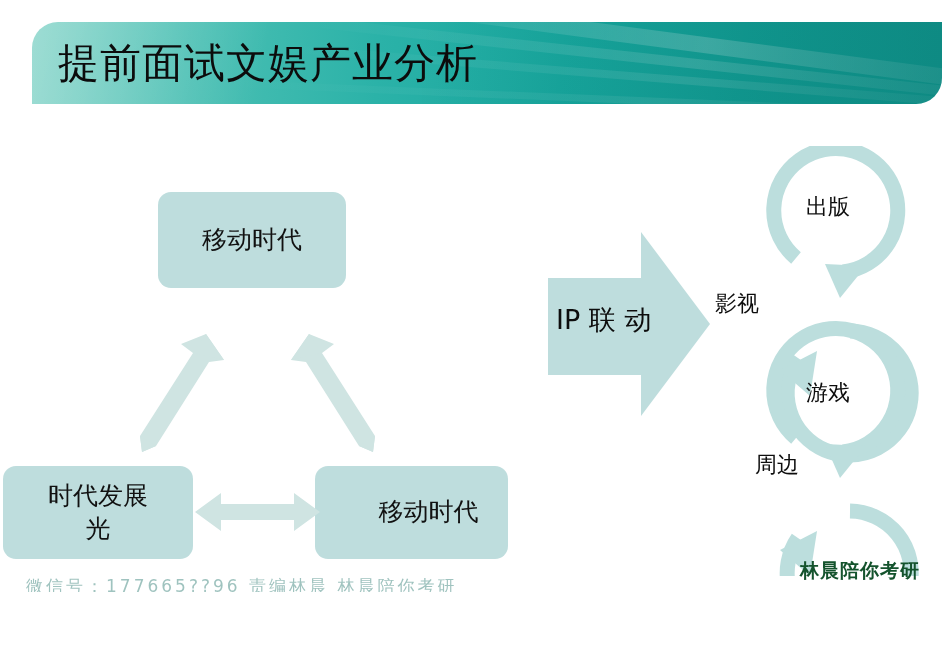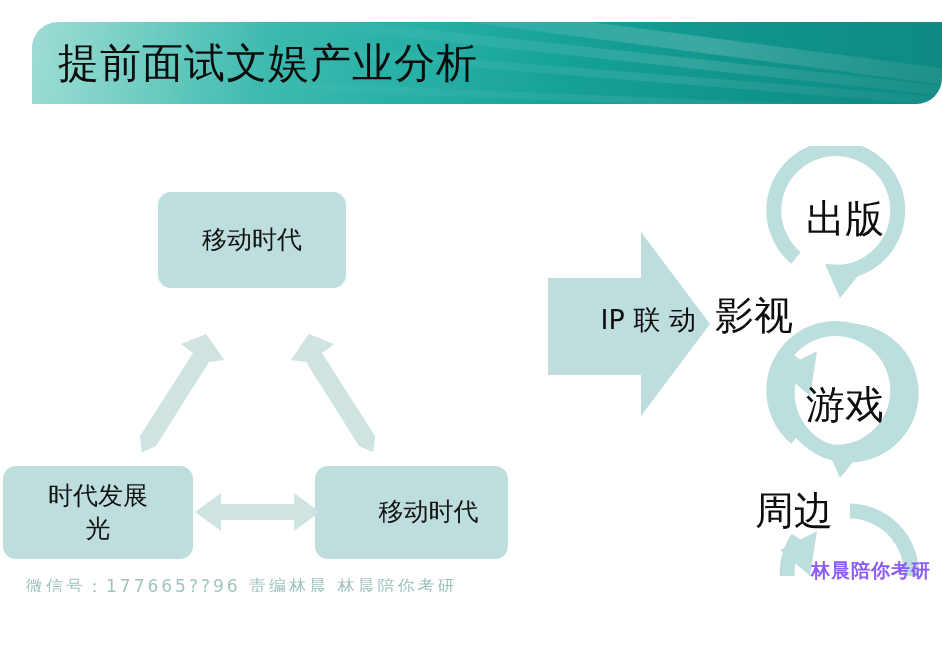--- a/index.html
+++ b/index.html
@@ -90,58 +90,58 @@
     left: 545px;
     top: 228px;
     width: 168px;
     height: 192px;
   }
   #ip-arrow-label {
     position: absolute;
     left: 556px;
     top: 302px;
     width: 140px;
-    text-align: right;
+    text-align: left;
     font-family: "DejaVu Sans", "Liberation Sans", sans-serif;
     font-size: 27px;
     color: #0d0d0d;
     white-space: nowrap;
     z-index: 4;
   }
 
   
   #ring-chain {
     position: absolute;
     left: 722px;
     top: 146px;
     width: 220px;
     height: 430px;
   }
   .ring-label {
     position: absolute;
     font-family: "DejaVu Sans", "Liberation Sans", sans-serif;
-    font-size: 39px;
+    font-size: 22px;
     color: #0d0d0d;
     white-space: nowrap;
     z-index: 5;
   }
   #label-chuban  { left: 806px; top: 192px; }
   #label-yingshi { left: 715px; top: 289px; }
   #label-youxi   { left: 806px; top: 378px; }
-  #label-zhoubian{ left: 755px; top: 484px; }
+  #label-zhoubian{ left: 755px; top: 450px; }
 
   
   #footer-brand {
     position: absolute;
-    right: 11px;
+    right: 22px;
     bottom: 8px;
     font-family: "DejaVu Sans", "Liberation Sans", sans-serif;
     font-size: 19px;
     font-weight: bold;
-    color: #8b5cf6;
+    color: #14532d;
     letter-spacing: 1px;
   }
   #footer-contact {
     position: absolute;
     left: 26px;
     bottom: -6px;
     font-family: "DejaVu Sans", "Liberation Sans", sans-serif;
     font-size: 17px;
     color: #8fb9b4;
     letter-spacing: 3px;

